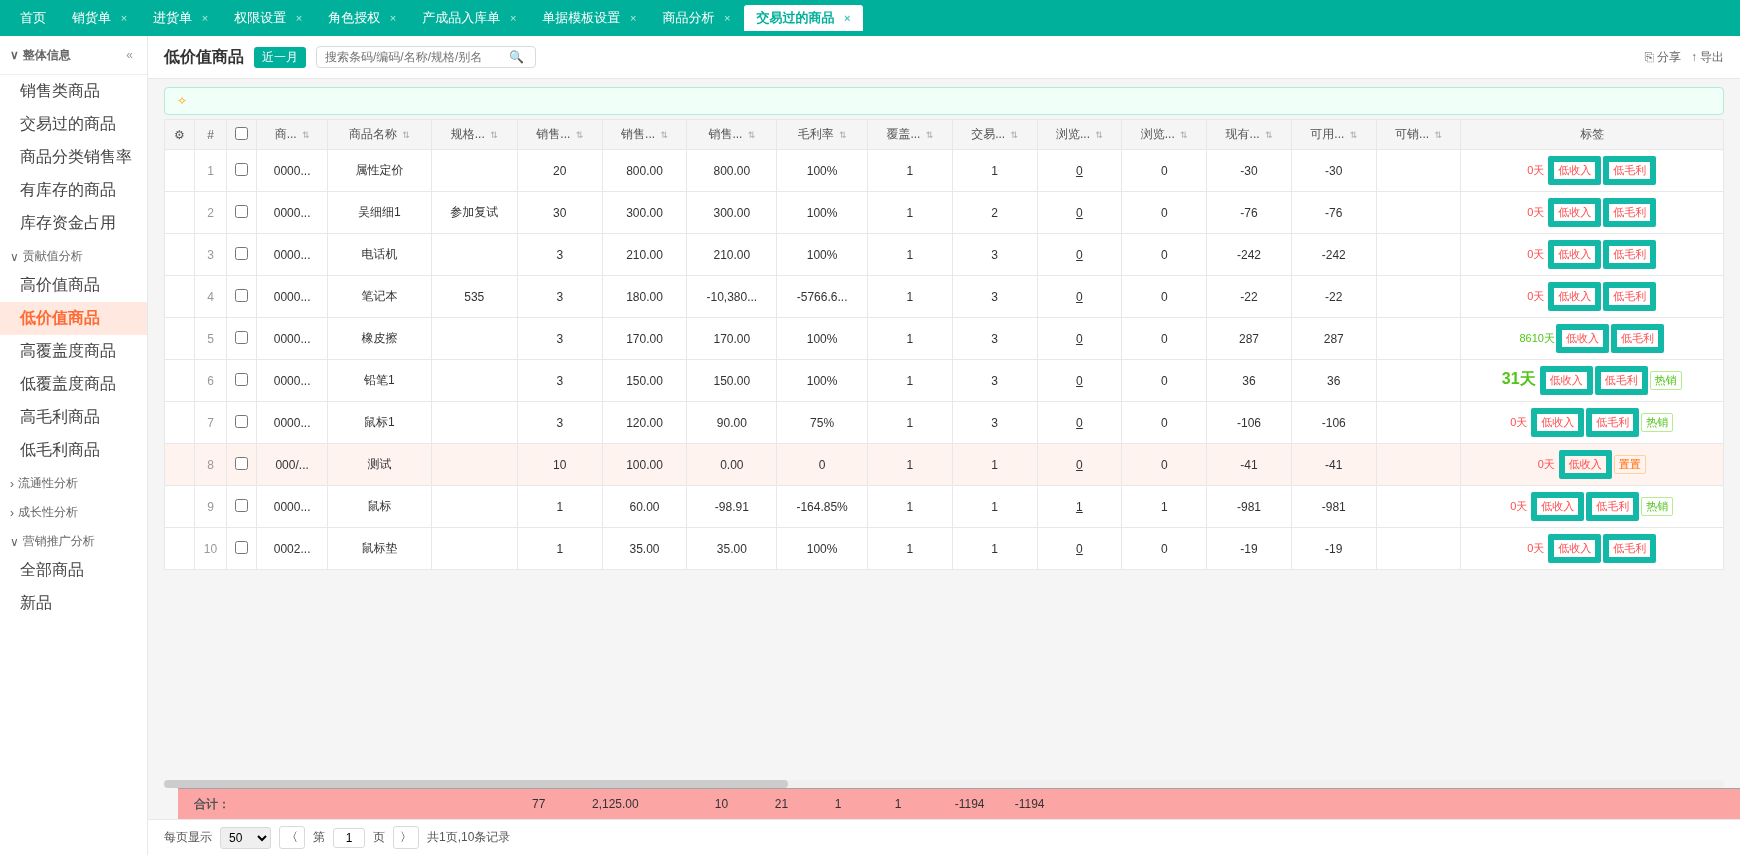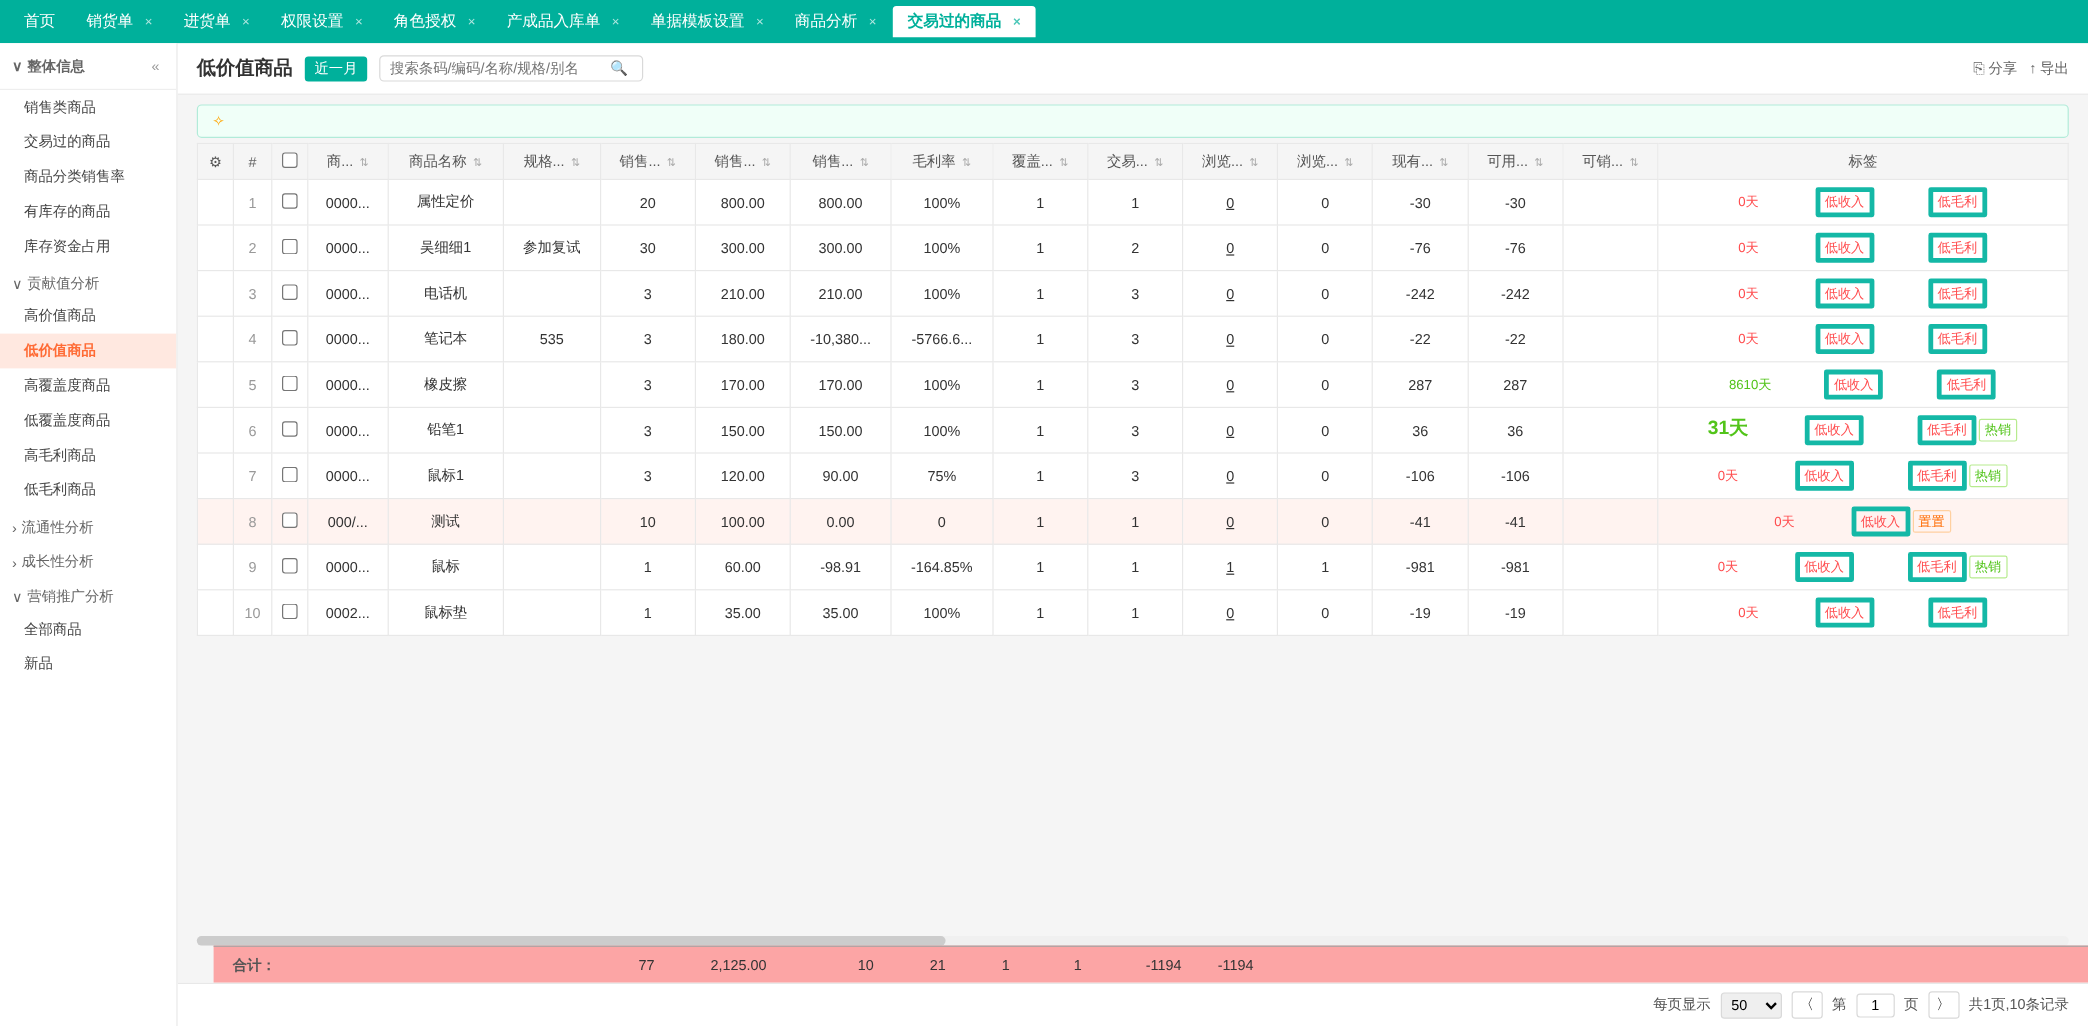--- a/index.html
+++ b/index.html
@@ -41,21 +41,21 @@
       color: #666;
       font-size: 12px;
       display: flex;
       align-items: center;
       gap: 4px;
     }
     .sidebar-item {
       padding: 6px 10px 6px 20px;
       cursor: pointer;
       color: #444;
-      font-size: 12px;
+      font-size: 16px;
     }
     .sidebar-item.active { background: #ffe8e0; color: #ff6b35; font-weight: bold; }
 
     
     .content-area {
       flex: 1;
       display: flex;
       flex-direction: column;
       overflow: hidden;
     }
@@ -144,21 +144,21 @@
     }
     tr.highlighted td { background: #fff3f0; }
     .underline { text-decoration: underline; cursor: pointer; }
     .tag {
       display: inline-block;
       border-radius: 2px;
       padding: 1px 4px;
       font-size: 11px;
       margin: 1px;
     }
-    .tag-red { color: #ff4d4f; border: 4px solid #14b8a6; margin-left: 44px; }
+    .tag-red { color: #ff4d4f; border: 6px solid #14b8a6; }
     .tag-orange { color: #ff6b00; border: 1px solid #ffd0a0; }
     .tag-green { color: #52c41a; border: 1px solid #b7eb8f; }
 
     .gear-col { width: 30px; }
     .num-col { width: 32px; color: #666; }
     .checkbox-col { width: 28px; }
 
     
     .table-footer {
       background: #fca5a5;
@@ -180,21 +180,21 @@
       color: #333;
     }
 
     
     .pagination-bar {
       background: #fff;
       border-top: 1px solid #e8e8e8;
       padding: 6px 16px;
       display: flex;
       align-items: center;
-      justify-content: flex-end;
+      justify-content: flex-start;
       gap: 8px;
       font-size: 12px;
       color: #555;
     }
     .page-size-select {
       border: 1px solid #d9d9d9;
       border-radius: 3px;
       padding: 2px 4px;
       font-size: 12px;
     }

